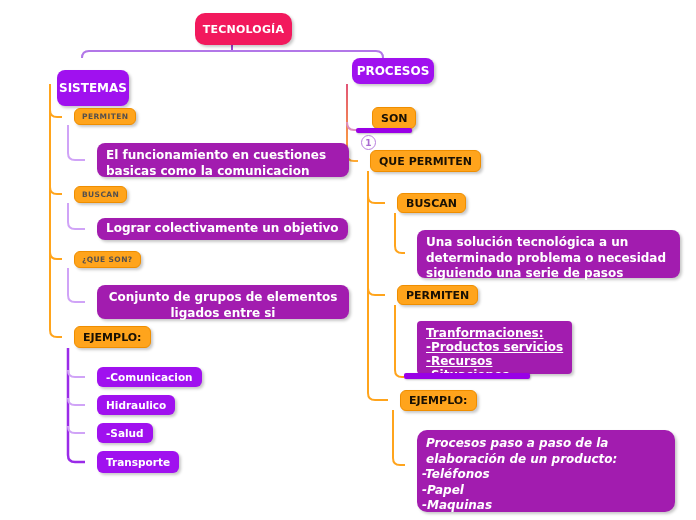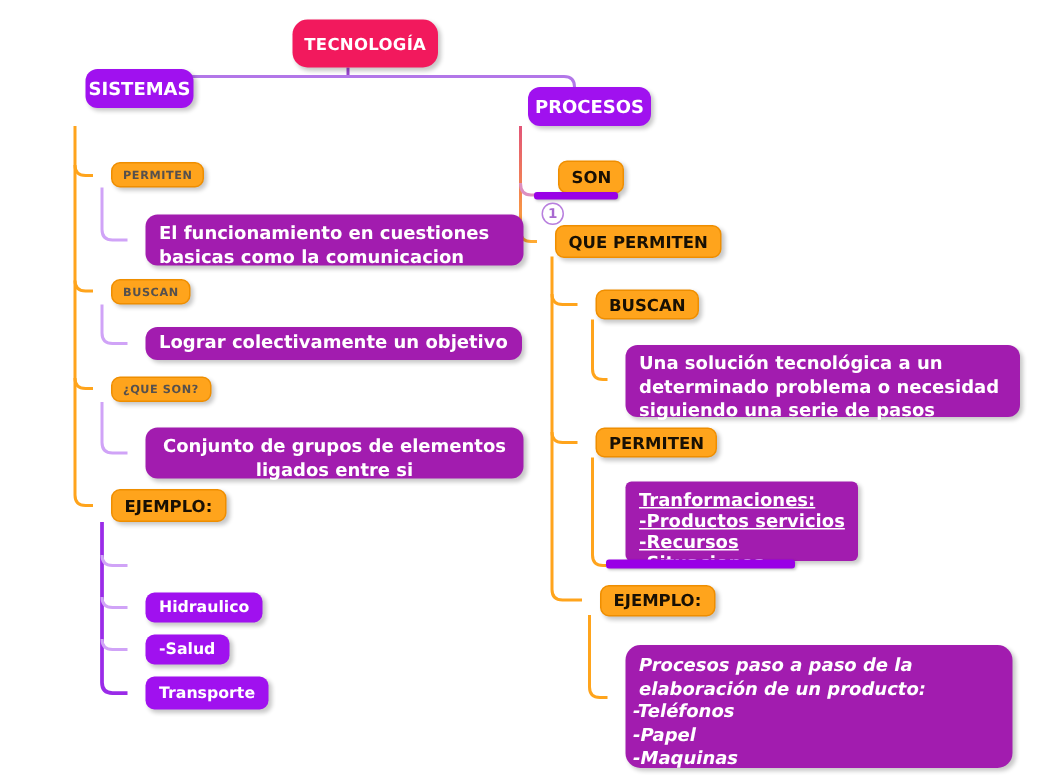--- a/index.html
+++ b/index.html
@@ -87,33 +87,34 @@
     <path d="M368 196 Q368 203 375 203 L385 203" stroke="#FFA41C" stroke-width="2" fill="none"></path>
     <path d="M368 288 Q368 295 375 295 L385 295" stroke="#FFA41C" stroke-width="2" fill="none"></path>
 
     <path d="M395 213 L395 246 Q395 253 402 253 L405 253" stroke="#FFA41C" stroke-width="2" fill="none"></path>
     <path d="M395 305 L395 370 Q395 377 402 377 L404 377" stroke="#FFA41C" stroke-width="2" fill="none"></path>
     <path d="M393 410 L393 458 Q393 465 400 465 L405 465" stroke="#FFA41C" stroke-width="2" fill="none"></path>
   </svg>
 
   <div class="node root" style="left:183px;top:13px;width:97px;height:32px;">TECNOLOGÍA</div>
 
-  <div class="node topic" style="left:45px;top:46px;width:72px;height:26px;">SISTEMAS</div>
+  <div class="node topic" style="left:45px;top:70px;width:72px;height:36px;">SISTEMAS</div>
   <div class="node topic" style="left:340px;top:58px;width:82px;height:26px;">PROCESOS</div>
 
   <div class="node olabel olabel-sm" style="left:62px;top:108px;height:17px;">PERMITEN</div>
   <div class="node pdetail" style="left:85px;top:143px;width:252px;height:34px;">El funcionamiento en cuestiones basicas como la comunicacion</div>
 
   <div class="node olabel olabel-sm" style="left:62px;top:186px;height:17px;">BUSCAN</div>
   <div class="node pdetail" style="left:85px;top:218px;height:22px;white-space:nowrap;align-items:center;">Lograr colectivamente un objetivo</div>
 
   <div class="node olabel olabel-sm" style="left:62px;top:251px;height:17px;">¿QUE SON?</div>
   <div class="node pdetail" style="left:85px;top:285px;width:252px;height:34px;text-align:center;">Conjunto de grupos de elementos ligados entre si</div>
 
   <div class="node olabel" style="left:62px;top:326px;height:22px;">EJEMPLO:</div>
+  <div class="node pitem" style="left:85px;top:367px;height:20px;">-Comunicacion</div>
   <div class="node pitem" style="left:85px;top:395px;height:20px;">Hidraulico</div>
   <div class="node pitem" style="left:85px;top:423px;height:20px;">-Salud</div>
   <div class="node pitem" style="left:85px;top:451px;height:22px;">Transporte</div>
 
   <div class="node olabel" style="left:360px;top:107px;height:22px;">SON</div>
   <div class="bar" style="left:356px;top:128px;width:56px;height:5px;"></div>
   <div class="badge" style="left:361px;top:135px;">1</div>
 
   <div class="node olabel" style="left:358px;top:150px;height:22px;">QUE PERMITEN</div>
 

